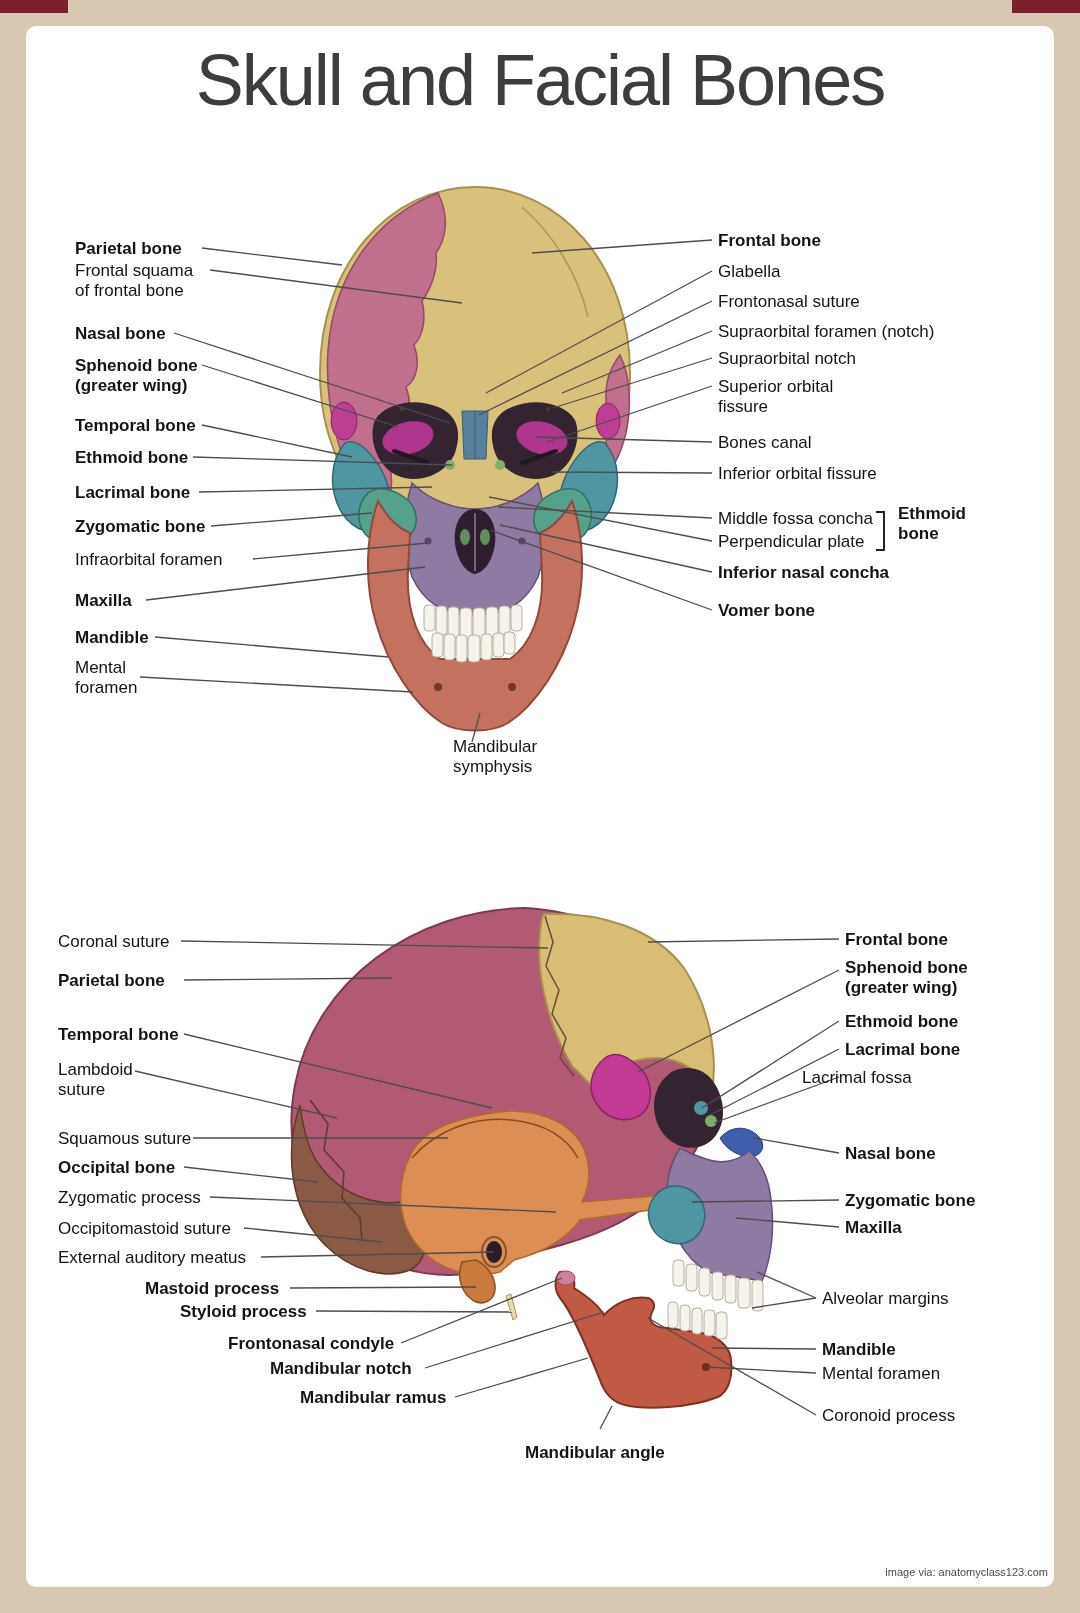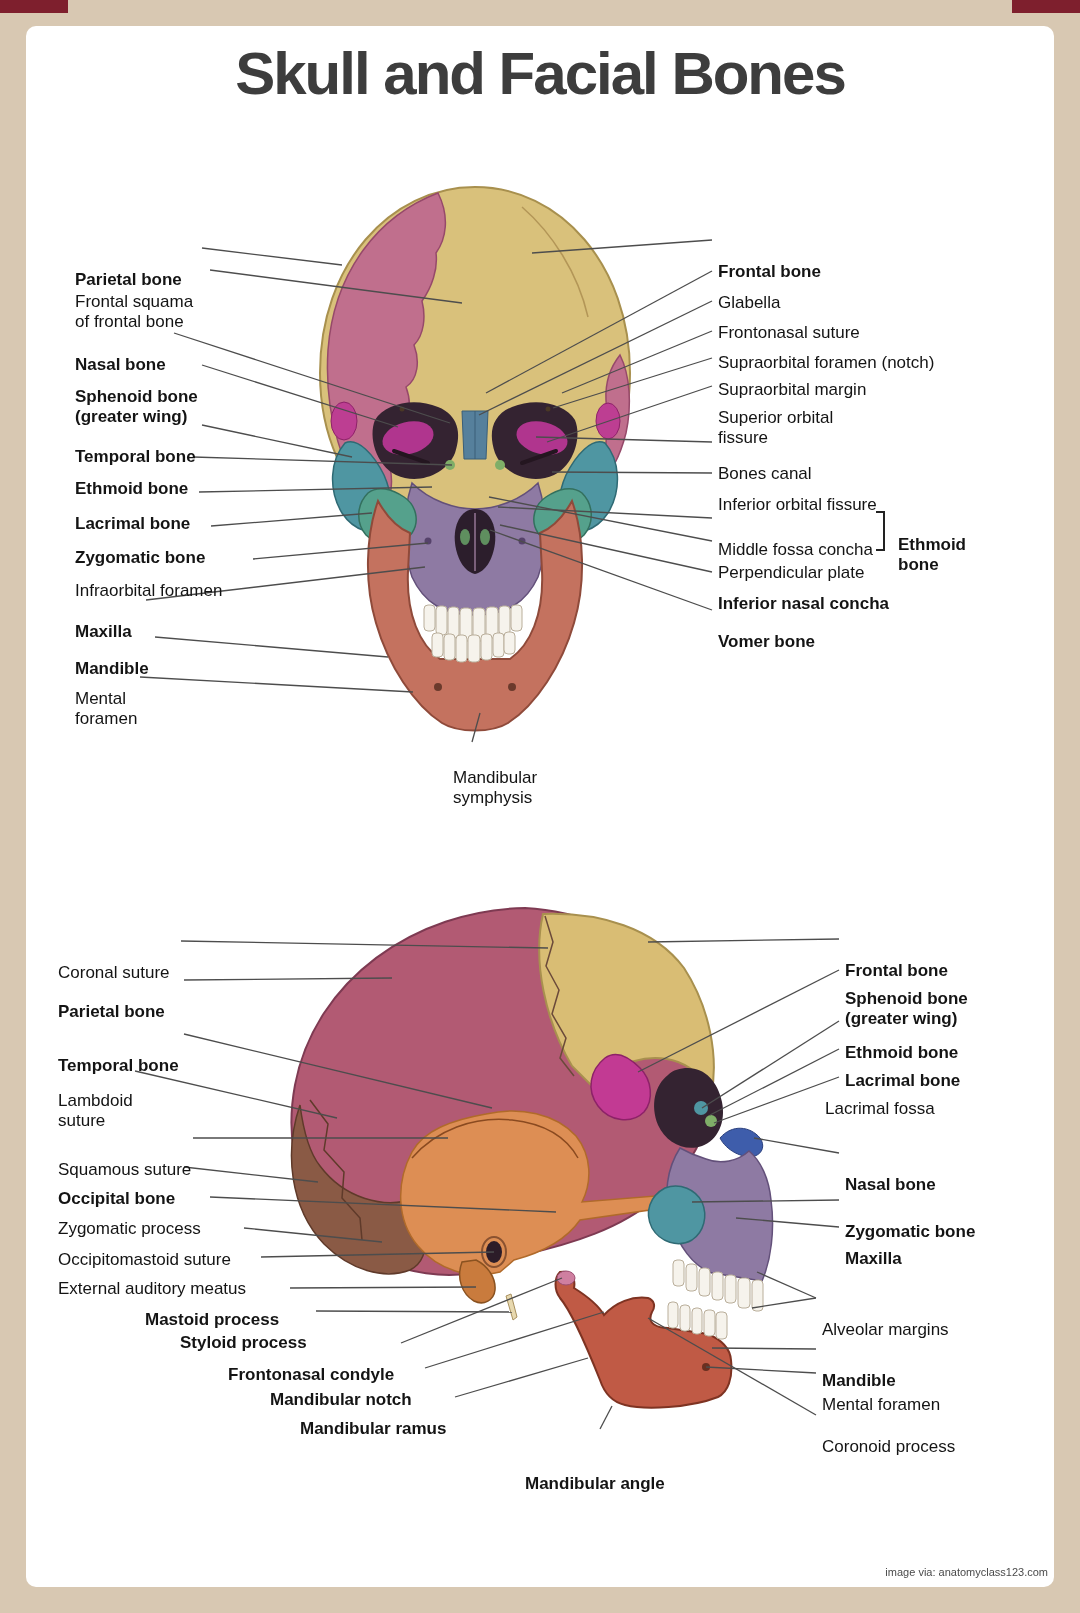--- a/index.html
+++ b/index.html
@@ -3,27 +3,27 @@
 <meta charset="utf-8">
 <style>
   * { margin:0; padding:0; box-sizing:border-box; }
   body { font-family:"Liberation Sans", sans-serif; background:#d8c8b2; }
   .poster { position:relative; width:1080px; height:1613px; background:#d8c8b2; overflow:hidden; margin:0 auto; }
   .sheet { position:absolute; left:26px; top:26px; width:1028px; height:1561px; background:#ffffff; border-radius:10px; }
   .corner-mark { position:absolute; top:0; height:13px; background:#7e1f2d; }
   .corner-mark.l { left:0; width:68px; }
   .corner-mark.r { right:0; width:68px; }
   h1.title { position:absolute; top:44px; left:0; width:100%; text-align:center;
-             font-size:60px; line-height:1; font-weight:bold; color:#3d3d3d; letter-spacing:-2px; }
+             font-size:72px; line-height:1; font-weight:normal; color:#3d3d3d; letter-spacing:-2px; }
   .fig { position:absolute; left:0; width:1080px; }
   #fig-anterior { top:165px; height:650px; }
   #fig-lateral  { top:880px; height:700px; }
   .lines { position:absolute; left:0; top:0; pointer-events:none; }
   .skull { position:absolute; }
-  .lbl { position:absolute; font-size:17px; line-height:20px; color:#141414; white-space:pre-line;margin-top:31px; }
+  .lbl { position:absolute; font-size:17px; line-height:20px; color:#141414; white-space:pre-line; }
   .b { font-weight:bold; }
   .bracket { position:absolute; width:9px; height:40px; border:2px solid #222; border-left:none; }
   .credit { position:absolute; top:1566px; right:32px; font-size:11px; color:#4a4a4a;text-align:right; }
 </style>
 </head>
 <body>
 
 <div class="poster">
   <div class="sheet"></div>
   <div class="corner-mark l"></div>
@@ -128,21 +128,21 @@
     <div class="lbl" style="left:75px;top:385px">Infraorbital foramen</div>
     <div class="lbl b" style="left:75px;top:426px">Maxilla</div>
     <div class="lbl b" style="left:75px;top:463px">Mandible</div>
     <div class="lbl" style="left:75px;top:493px">Mental
 foramen</div>
 
     <div class="lbl b" style="left:718px;top:66px">Frontal bone</div>
     <div class="lbl" style="left:718px;top:97px">Glabella</div>
     <div class="lbl" style="left:718px;top:127px">Frontonasal suture</div>
     <div class="lbl" style="left:718px;top:157px">Supraorbital foramen (notch)</div>
-    <div class="lbl" style="left:718px;top:184px">Supraorbital margin</div>
+    <div class="lbl" style="left:718px;top:184px">Supraorbital notch</div>
     <div class="lbl" style="left:718px;top:212px">Superior orbital
 fissure</div>
     <div class="lbl" style="left:718px;top:268px">Bones canal</div>
     <div class="lbl" style="left:718px;top:299px">Inferior orbital fissure</div>
     <div class="lbl" style="left:718px;top:344px">Middle fossa concha</div>
     <div class="lbl" style="left:718px;top:367px">Perpendicular plate</div>
     <div class="lbl b" style="left:718px;top:398px">Inferior nasal concha</div>
     <div class="lbl b" style="left:718px;top:436px">Vomer bone</div>
 
     <div class="bracket" style="left:876px;top:346px"></div>
@@ -241,21 +241,21 @@
     <div class="lbl b" style="left:228px;top:454px">Frontonasal condyle</div>
     <div class="lbl b" style="left:270px;top:479px">Mandibular notch</div>
     <div class="lbl b" style="left:300px;top:508px">Mandibular ramus</div>
     <div class="lbl b" style="left:525px;top:563px">Mandibular angle</div>
 
     <div class="lbl b" style="left:845px;top:50px">Frontal bone</div>
     <div class="lbl b" style="left:845px;top:78px">Sphenoid bone
 (greater wing)</div>
     <div class="lbl b" style="left:845px;top:132px">Ethmoid bone</div>
     <div class="lbl b" style="left:845px;top:160px">Lacrimal bone</div>
-    <div class="lbl" style="left:825px;top:188px">Lacrimal fossa</div>
+    <div class="lbl" style="left:802px;top:188px">Lacrimal fossa</div>
     <div class="lbl b" style="left:845px;top:264px">Nasal bone</div>
     <div class="lbl b" style="left:845px;top:311px">Zygomatic bone</div>
     <div class="lbl b" style="left:845px;top:338px">Maxilla</div>
     <div class="lbl" style="left:822px;top:409px">Alveolar margins</div>
     <div class="lbl b" style="left:822px;top:460px">Mandible</div>
     <div class="lbl" style="left:822px;top:484px">Mental foramen</div>
     <div class="lbl" style="left:822px;top:526px">Coronoid process</div>
   </section>
 
   <div class="credit">image via: anatomyclass123.com</div>

